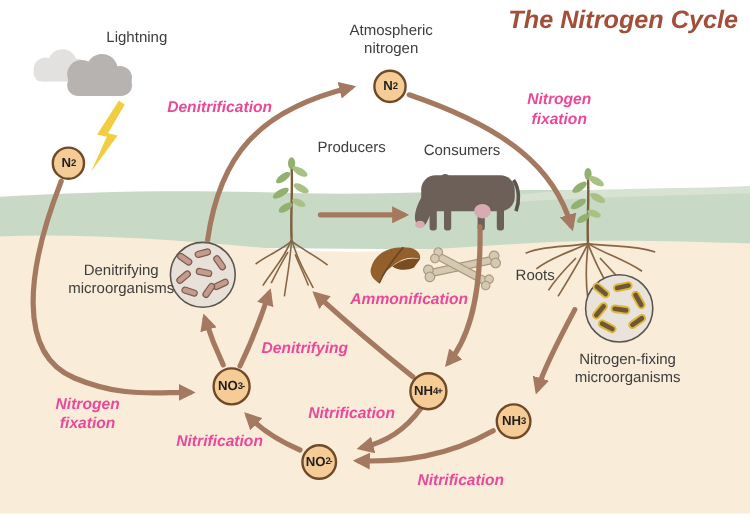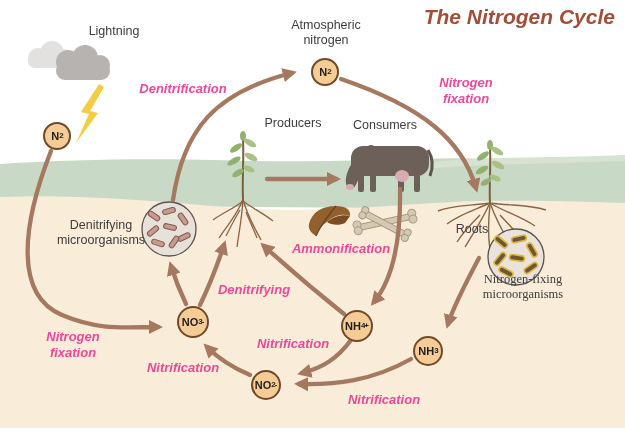--- a/index.html
+++ b/index.html
@@ -200,22 +200,22 @@
   <div class="lbl" style="left:326px;top:18px;">
     <div>Atmospheric</div>
     <div>nitrogen</div>
   </div>
   <div class="lbl" style="left:265px;top:116px;margin-left:28px;">Producers</div>
   <div class="lbl" style="left:385px;top:118px;">Consumers</div>
   <div class="lbl" style="left:101px;top:218px;">
     <div>Denitrifying</div>
     <div>microorganisms</div>
   </div>
-  <div class="lbl" style="left:446px;top:222px;margin-left:26px;">Roots</div>
-  <div class="lbl" style="left:523px;top:272px;font-family:Liberation Serif, serif;">
+  <div class="lbl" style="left:446px;top:222px;">Roots</div>
+  <div class="lbl" style="left:523px;top:292px;">
     <div>Nitrogen-fixing</div>
     <div>microorganisms</div>
   </div>
 
   <div class="plbl" style="left:183px;top:81px;">Denitrification</div>
   <div class="plbl" style="left:466px;top:75px;">
     <div>Nitrogen</div>
     <div>fixation</div>
   </div>
   <div class="plbl" style="left:341px;top:241px;">Ammonification</div>

